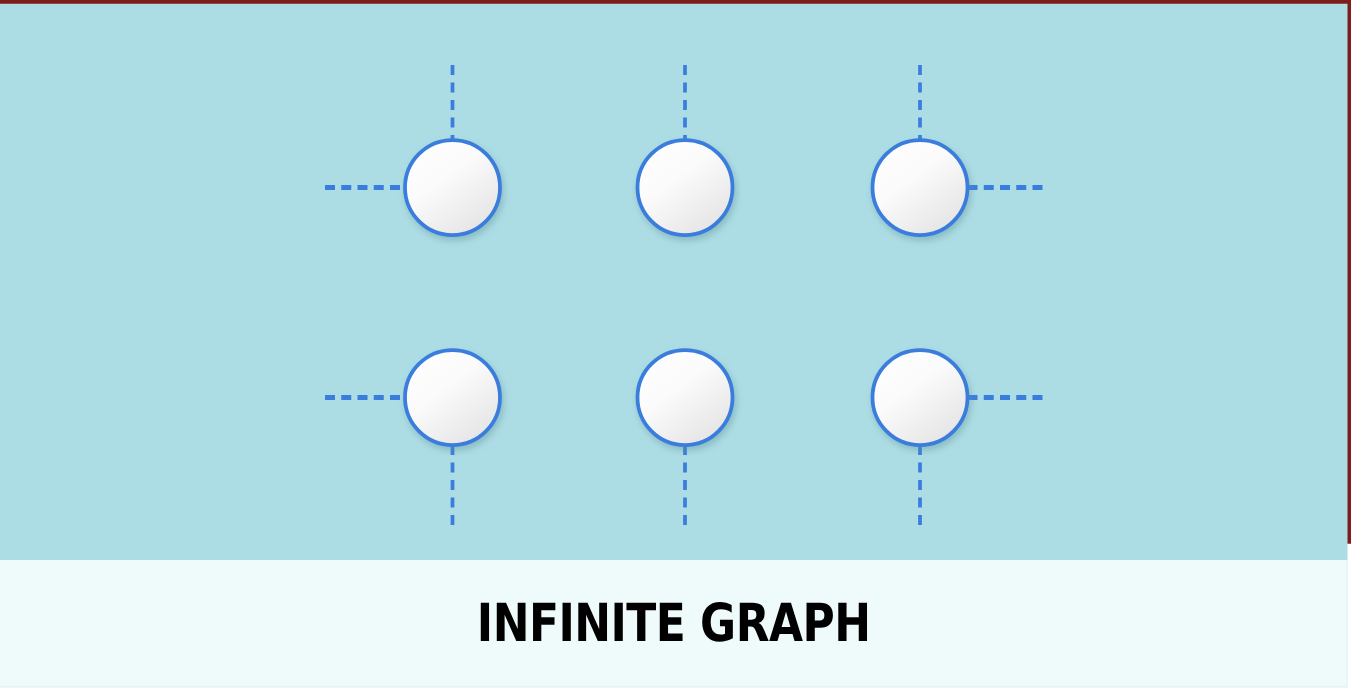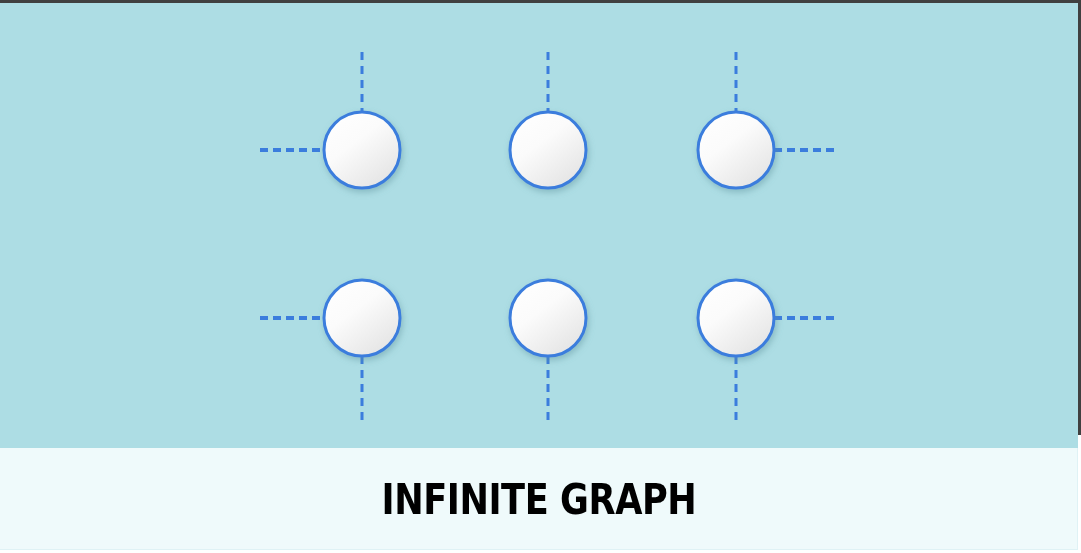--- a/index.html
+++ b/index.html
@@ -12,21 +12,21 @@
     height: 553px;
     overflow: hidden;
     font-family: "Liberation Sans", sans-serif;
   }
 
   
   #canvas {
     position: relative;
     width: 1081px;
     height: 435px;
-    background: #404040;
+    background: #7f1d1d;
   }
 
   
   #graph-panel {
     position: absolute;
     left: 0;
     top: 3px;
     width: 1078px;
     height: 445px;
     background: #addde4;

